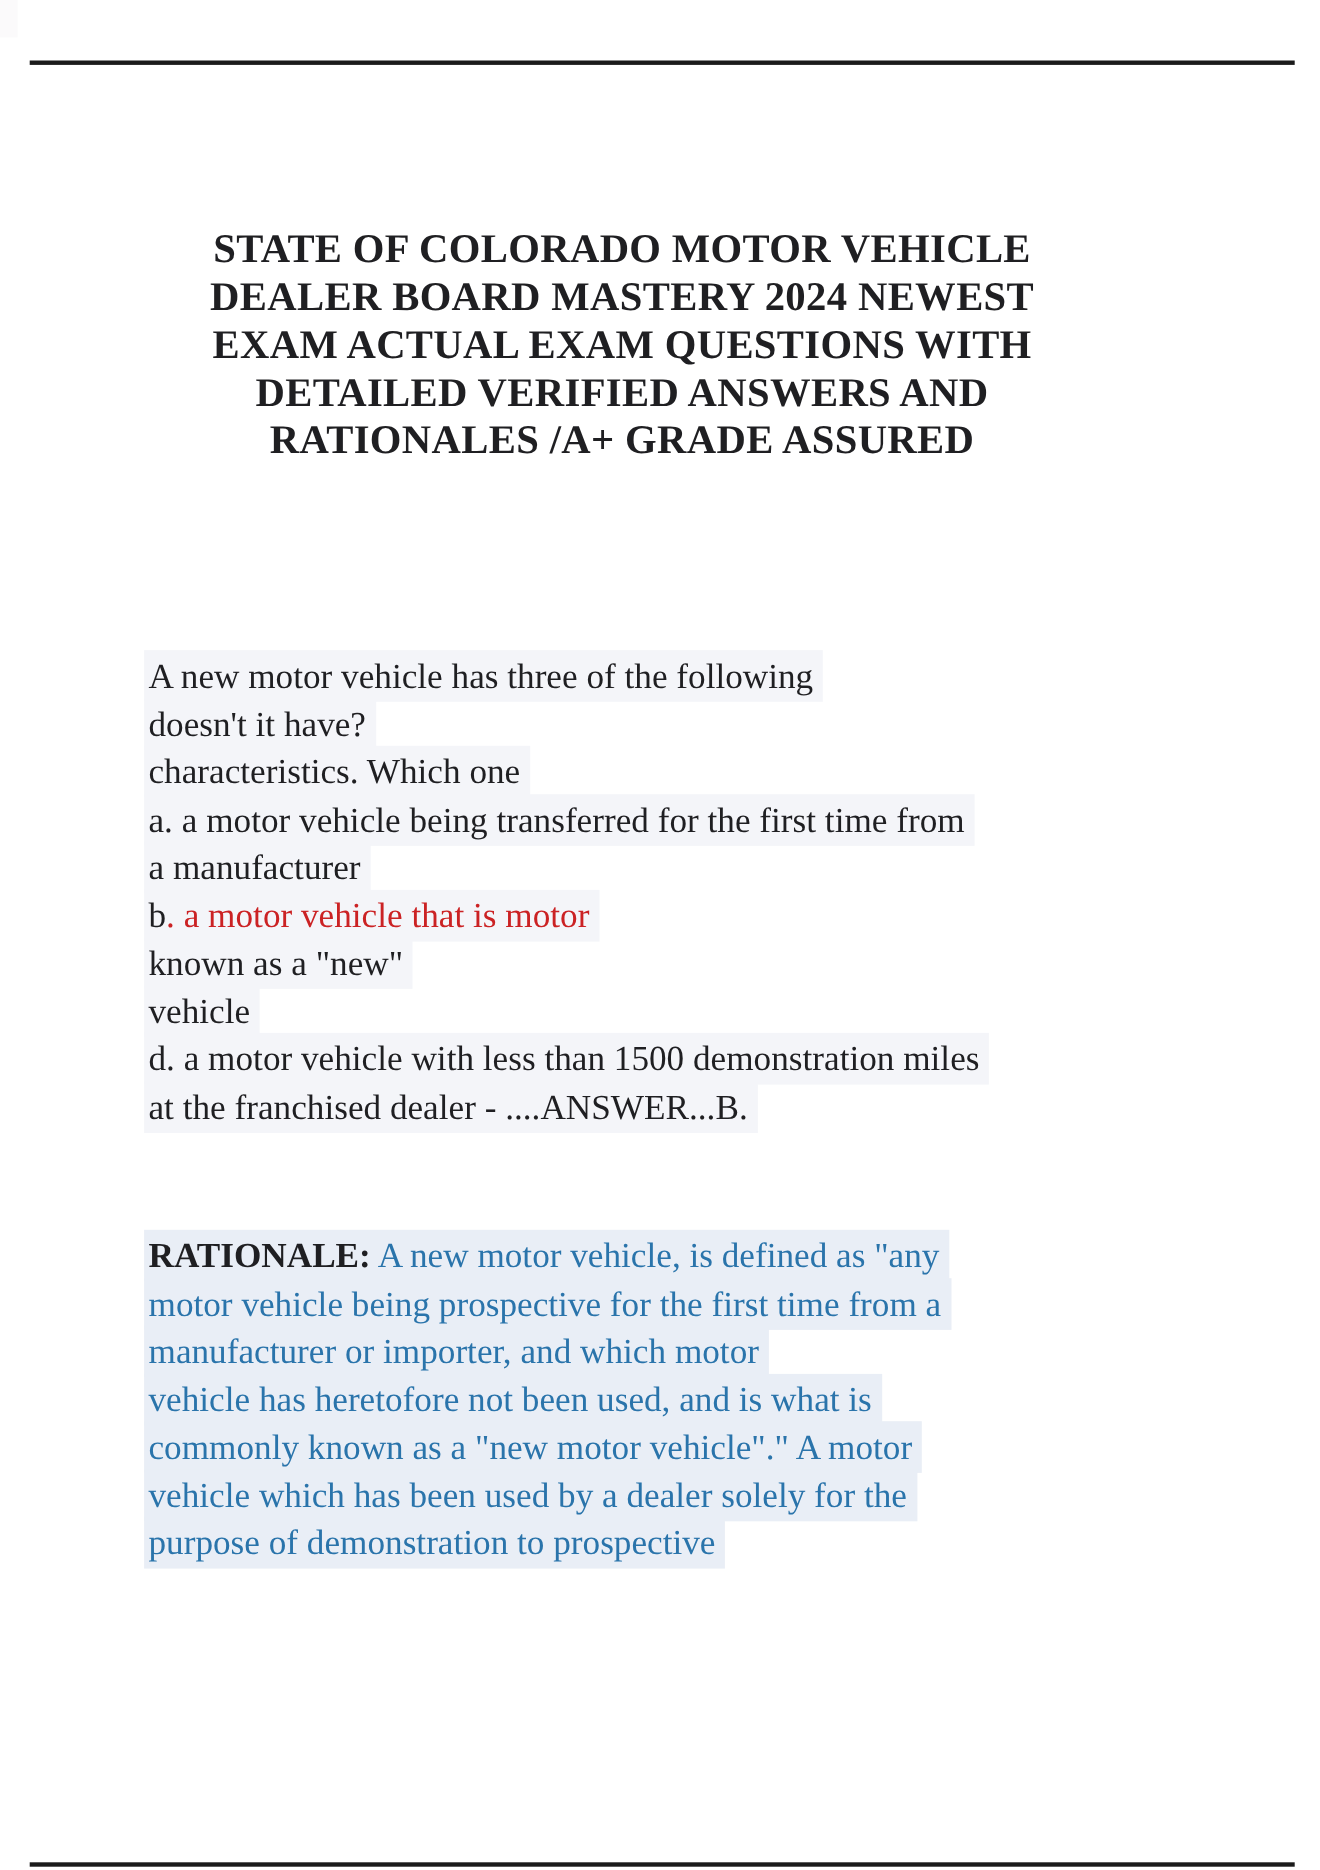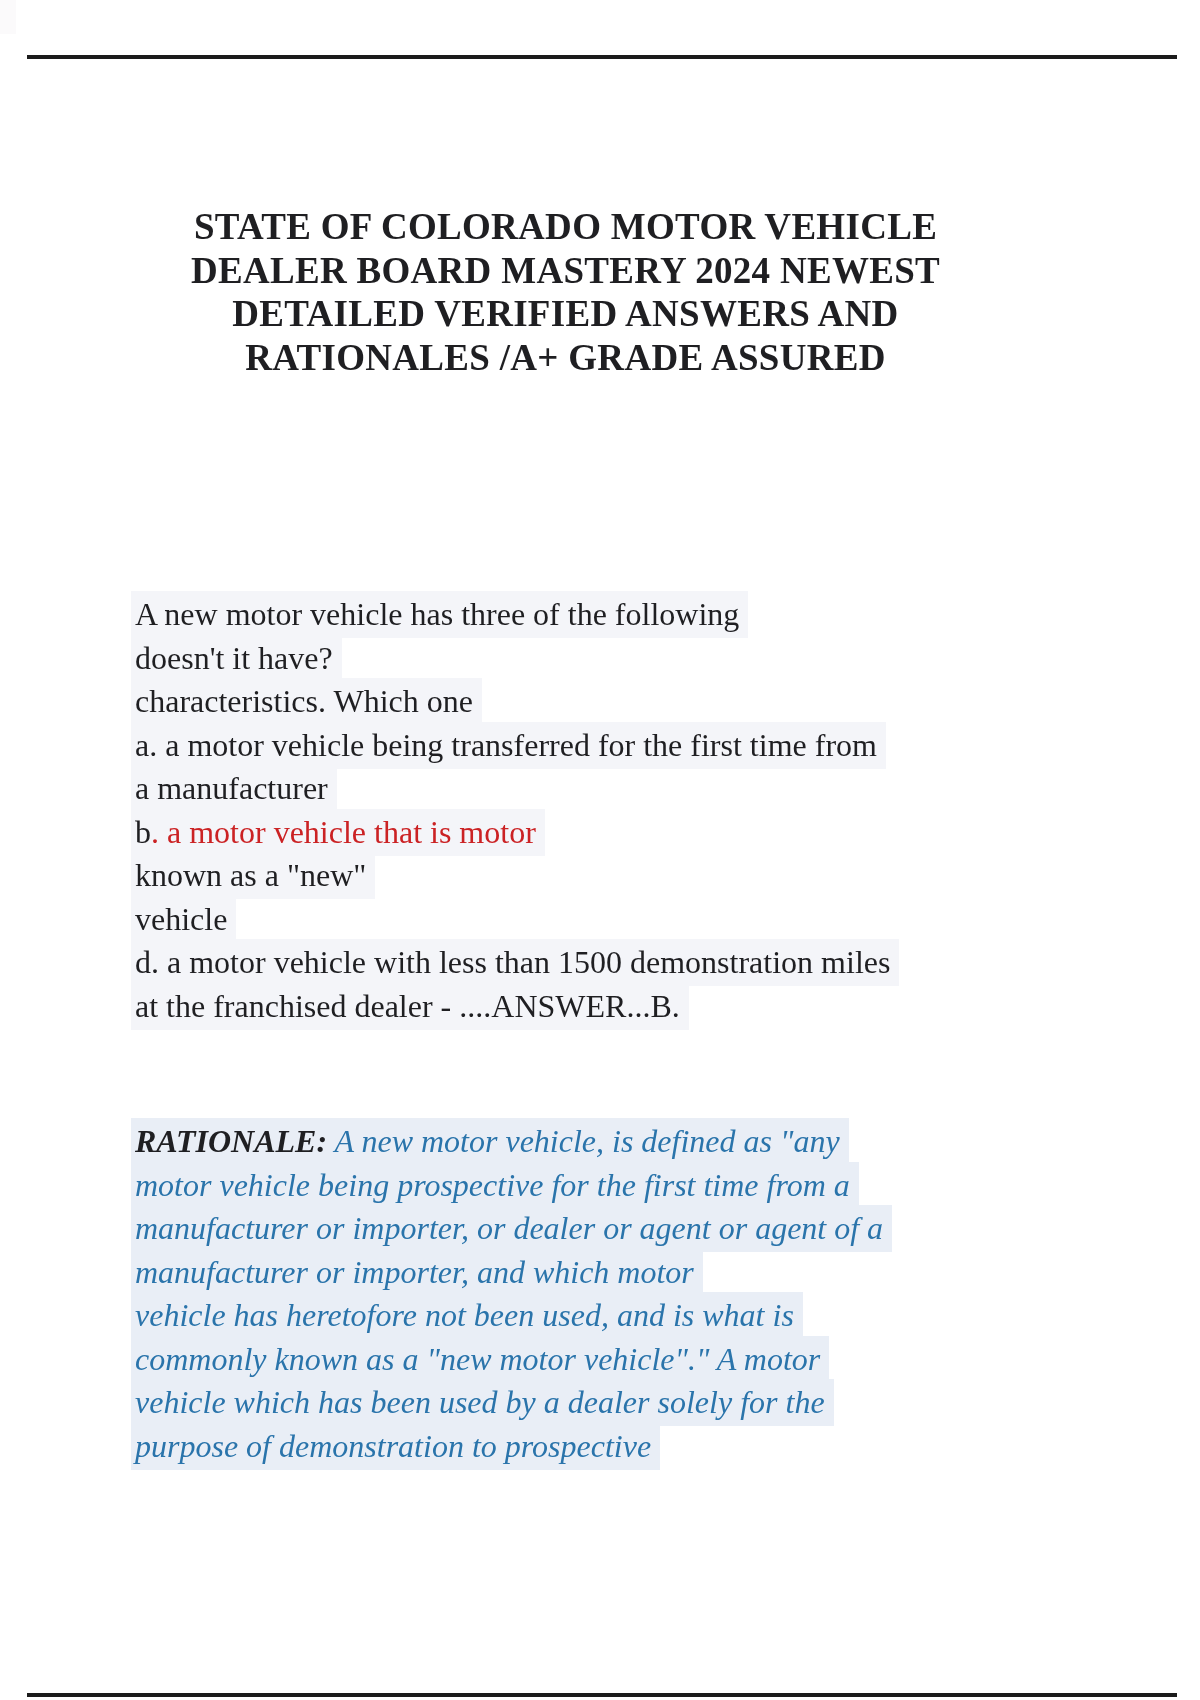--- a/index.html
+++ b/index.html
@@ -43,57 +43,57 @@
     position:absolute;left:131px;width:900px;
     font-size:32px;line-height:43.5px;
     color:var(--body);
     white-space:nowrap;
   }
   .question-block{top:593px;}
   .rationale-block{top:1120px;}
   .line{height:43.5px;}
   .hl{padding:5px 9px 6px 4px;}
   .question-block .hl{background:var(--hl-q);}
-  .rationale-block .hl{background:var(--hl-r);font-style:italic;}
+  .rationale-block .hl{background:var(--hl-r);}
   .seg-plain{color:var(--body);}
   .seg-red{color:var(--red);}
   .seg-blue{color:var(--blue);}
   .seg-bold{color:var(--body);font-weight:bold;}
 </style>
 </head>
 <body>
 
 <div class="page">
   <div class="corner-artifact"></div>
   <div class="rule top"></div>
 
   <div class="title-block">
       <div class="line"><span class="hl"><span class="seg-plain">STATE OF COLORADO MOTOR VEHICLE</span></span></div>
       <div class="line"><span class="hl"><span class="seg-plain">DEALER BOARD MASTERY 2024 NEWEST</span></span></div>
+      <div class="line"><span class="hl"><span class="seg-plain">EXAM ACTUAL EXAM QUESTIONS WITH</span></span></div>
       <div class="line"><span class="hl"><span class="seg-plain">DETAILED VERIFIED ANSWERS AND</span></span></div>
       <div class="line"><span class="hl"><span class="seg-plain">RATIONALES /A+ GRADE ASSURED</span></span></div>
     </div>
 
   <div class="text-block question-block">
       <div class="line"><span class="hl"><span class="seg-plain">A new motor vehicle has three of the following</span></span></div>
       <div class="line"><span class="hl"><span class="seg-plain">doesn't it have?</span></span></div>
       <div class="line"><span class="hl"><span class="seg-plain">characteristics. Which one</span></span></div>
       <div class="line"><span class="hl"><span class="seg-plain">a. a motor vehicle being transferred for the first time from</span></span></div>
       <div class="line"><span class="hl"><span class="seg-plain">a manufacturer</span></span></div>
       <div class="line"><span class="hl"><span class="seg-plain">b</span><span class="seg-red">. </span><span class="seg-red">a motor vehicle that is motor</span></span></div>
       <div class="line"><span class="hl"><span class="seg-plain">known as a "new"</span></span></div>
       <div class="line"><span class="hl"><span class="seg-plain">vehicle</span></span></div>
       <div class="line"><span class="hl"><span class="seg-plain">d. a motor vehicle with less than 1500 demonstration miles</span></span></div>
       <div class="line"><span class="hl"><span class="seg-plain">at the franchised dealer - ....ANSWER...B.</span></span></div>
     </div>
 
   <div class="text-block rationale-block">
       <div class="line"><span class="hl"><span class="seg-bold">RATIONALE:</span><span class="seg-blue"> A new motor vehicle, is defined as "any</span></span></div>
       <div class="line"><span class="hl"><span class="seg-blue">motor vehicle being prospective for the first time from a</span></span></div>
-      <div class="line"><span class="hl"><span class="seg-blue">manufacturer or importer, or dealer or agent or agent of a</span></span></div>
       <div class="line"><span class="hl"><span class="seg-blue">manufacturer or importer, and which motor</span></span></div>
       <div class="line"><span class="hl"><span class="seg-blue">vehicle has heretofore not been used, and is what is</span></span></div>
       <div class="line"><span class="hl"><span class="seg-blue">commonly known as a "new motor vehicle"." A motor</span></span></div>
       <div class="line"><span class="hl"><span class="seg-blue">vehicle which has been used by a dealer solely for the</span></span></div>
       <div class="line"><span class="hl"><span class="seg-blue">purpose of demonstration to prospective</span></span></div>
     </div>
 
   <div class="rule bottom"></div>
 </div>
 

